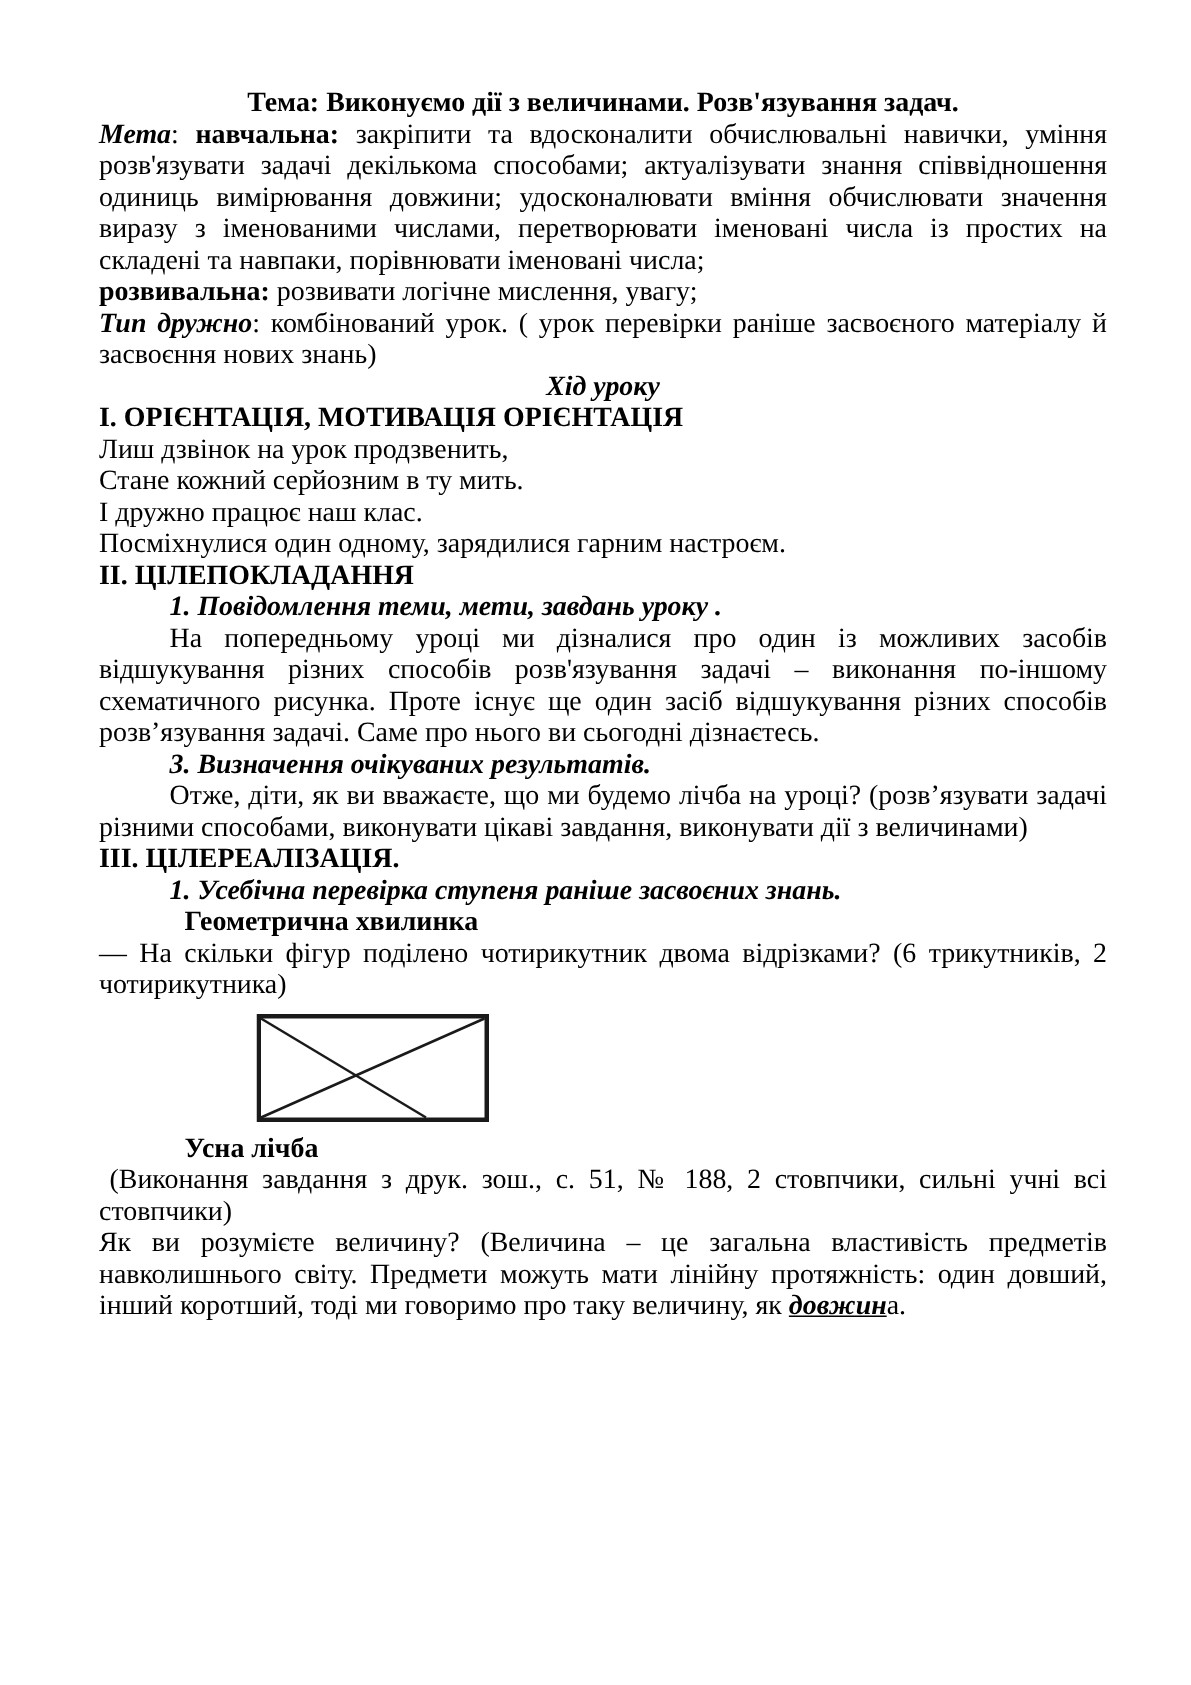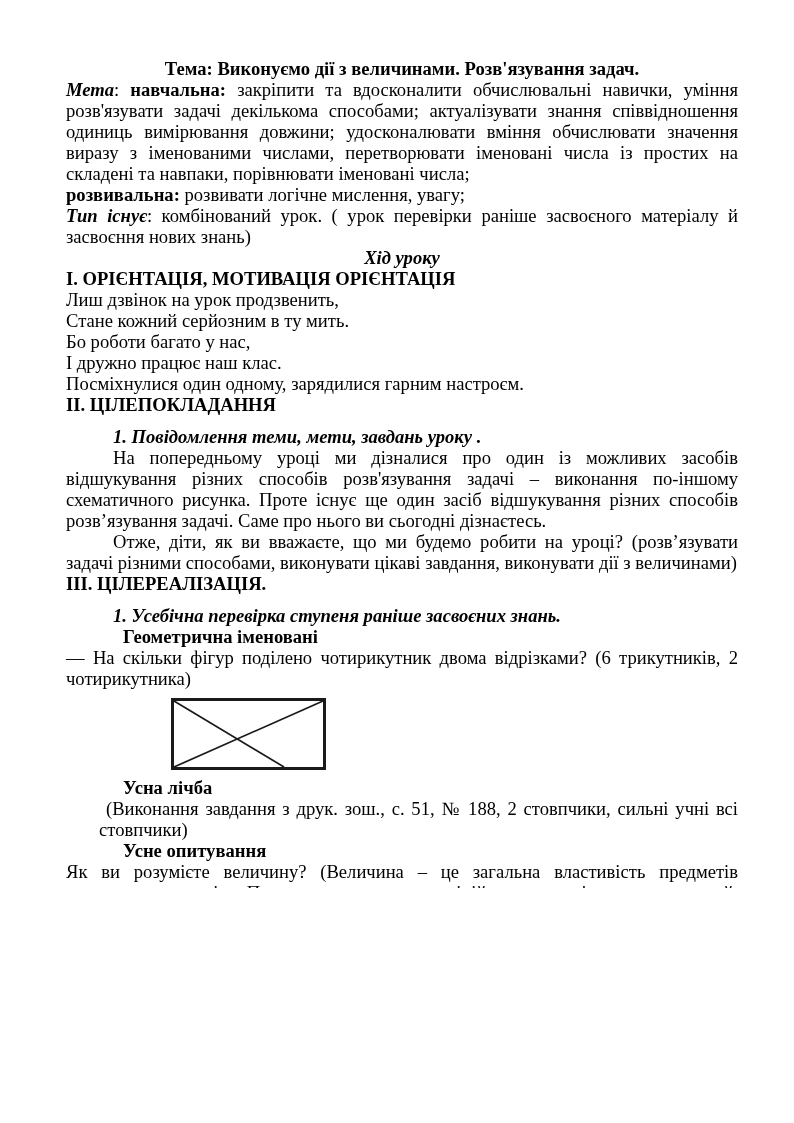--- a/index.html
+++ b/index.html
@@ -14,57 +14,56 @@
     font-size:18.6px;
     line-height:21px;
     color:#000000;
     overflow:hidden;
   }
   .blk{margin:0;}
   .title{text-align:center;}
   .center{text-align:center;}
   .p{text-align:justify;}
   .p-ind{text-align:justify;text-indent:47px;}
-  .p-tiny{text-align:justify;text-indent:7px;margin-left:33px;}
+  .p-tiny{text-align:justify;text-indent:7px;}
   .line{text-align:left;}
-  .ind1{text-indent:47px;margin-top:11px;}
+  .ind1{text-indent:47px;}
   .ind2{text-indent:57px;}
   .run-b{font-weight:bold;}
   .run-i{}
   .run-bi{font-weight:bold;font-style:italic;}
   .run-biu{font-weight:bold;font-style:italic;text-decoration:underline;}
   .figure-wrap{margin:9px 0 7px 105px;line-height:0;}
 </style>
 </head>
 <body>
 
 <div class="page">
   <div>
       <div class="blk title"><span class="run-b">Тема: Виконуємо дії з величинами. Розв'язування задач.</span></div>
       <div class="blk p"><span class="run-bi">Мета</span><span>: </span><span class="run-b">навчальна:</span><span> закріпити та вдосконалити обчислювальні навички, уміння розв'язувати задачі декількома способами; актуалізувати знання співвідношення одиниць вимірювання довжини; удосконалювати вміння обчислювати значення виразу з іменованими числами, перетворювати іменовані числа із простих на складені та навпаки, порівнювати іменовані числа;</span></div>
       <div class="blk p"><span class="run-b">розвивальна:</span><span> розвивати логічне мислення, увагу;</span></div>
-      <div class="blk p"><span class="run-bi">Тип існує</span><span>: комбінований урок. ( урок  перевірки  раніше  засвоєного  матеріалу й  засвоєння  нових  знань)</span></div>
+      <div class="blk p"><span class="run-bi">Тип дружно</span><span>: комбінований урок. ( урок  перевірки  раніше  засвоєного  матеріалу й  засвоєння  нових  знань)</span></div>
       <div class="blk center"><span class="run-bi">Хід уроку</span></div>
       <div class="blk line"><span class="run-b">І. ОРІЄНТАЦІЯ, МОТИВАЦІЯ ОРІЄНТАЦІЯ</span></div>
       <div class="blk line"><span>Лиш дзвінок на урок продзвенить,</span></div>
       <div class="blk line"><span>Стане кожний серйозним в ту мить.</span></div>
-      <div class="blk line"><span>Бо роботи багато у нас,</span></div>
       <div class="blk line"><span>І дружно працює наш клас.</span></div>
       <div class="blk line"><span>Посміхнулися один одному, зарядилися гарним настроєм.</span></div>
       <div class="blk line"><span class="run-b">ІІ. ЦІЛЕПОКЛАДАННЯ</span></div>
       <div class="blk ind1"><span class="run-bi">1. Повідомлення теми, мети, завдань уроку .</span></div>
       <div class="blk p-ind"><span>На попередньому уроці ми дізналися про один із можливих засобів відшукування різних способів розв'язування задачі – виконання по-іншому схематичного рисунка. Проте існує ще один засіб відшукування різних способів розв’язування задачі. Саме про нього ви сьогодні дізнаєтесь.</span></div>
-      <div class="blk p-ind"><span>Отже, діти, як ви вважаєте, що ми будемо робити на уроці? </span><span class="run-i">(розв’язувати задачі різними способами, виконувати цікаві завдання, виконувати дії з величинами)</span></div>
+      <div class="blk ind1"><span class="run-bi">3. Визначення очікуваних результатів.</span></div>
+      <div class="blk p-ind"><span>Отже, діти, як ви вважаєте, що ми будемо лічба на уроці? </span><span class="run-i">(розв’язувати задачі різними способами, виконувати цікаві завдання, виконувати дії з величинами)</span></div>
       <div class="blk line"><span class="run-b">ІІІ. ЦІЛЕРЕАЛІЗАЦІЯ.</span></div>
       <div class="blk ind1"><span class="run-bi">1. Усебічна перевірка  ступеня раніше засвоєних знань.</span></div>
-      <div class="blk ind2"><span class="run-b">Геометрична іменовані</span></div>
+      <div class="blk ind2"><span class="run-b">Геометрична хвилинка</span></div>
       <div class="blk p"><span>— На скільки фігур поділено чотирикутник двома відрізками? </span><span class="run-i">(6 трикутників, 2 чотирикутника)</span></div>
       <div class="figure-wrap"><svg width="155" height="72">
           <rect x="1.5" y="1.5" width="152" height="69" fill="none" stroke="#1a1a1a" stroke-width="3"></rect>
           <line x1="3" y1="3" x2="113" y2="69" stroke="#1a1a1a" stroke-width="1.7"></line>
           <line x1="3" y1="69" x2="152" y2="3" stroke="#1a1a1a" stroke-width="1.7"></line>
         </svg></div>
       <div class="blk ind2"><span class="run-b">Усна лічба</span></div>
       <div class="blk p-tiny"><span class="run-i">(Виконання завдання з друк. зош., с. 51, № 188,  2 стовпчики, сильні учні всі стовпчики)</span></div>
-      <div class="blk ind2"><span class="run-b">Усне опитування</span></div>
       <div class="blk p"><span>Як ви розумієте величину? (Величина – це загальна властивість предметів навколишнього світу. Предмети можуть мати лінійну протяжність: один довший, інший коротший, тоді ми говоримо про таку величину, як </span><span class="run-biu">довжин</span><span>а.</span></div>
     </div>
 </div>
 
 </body></html>

